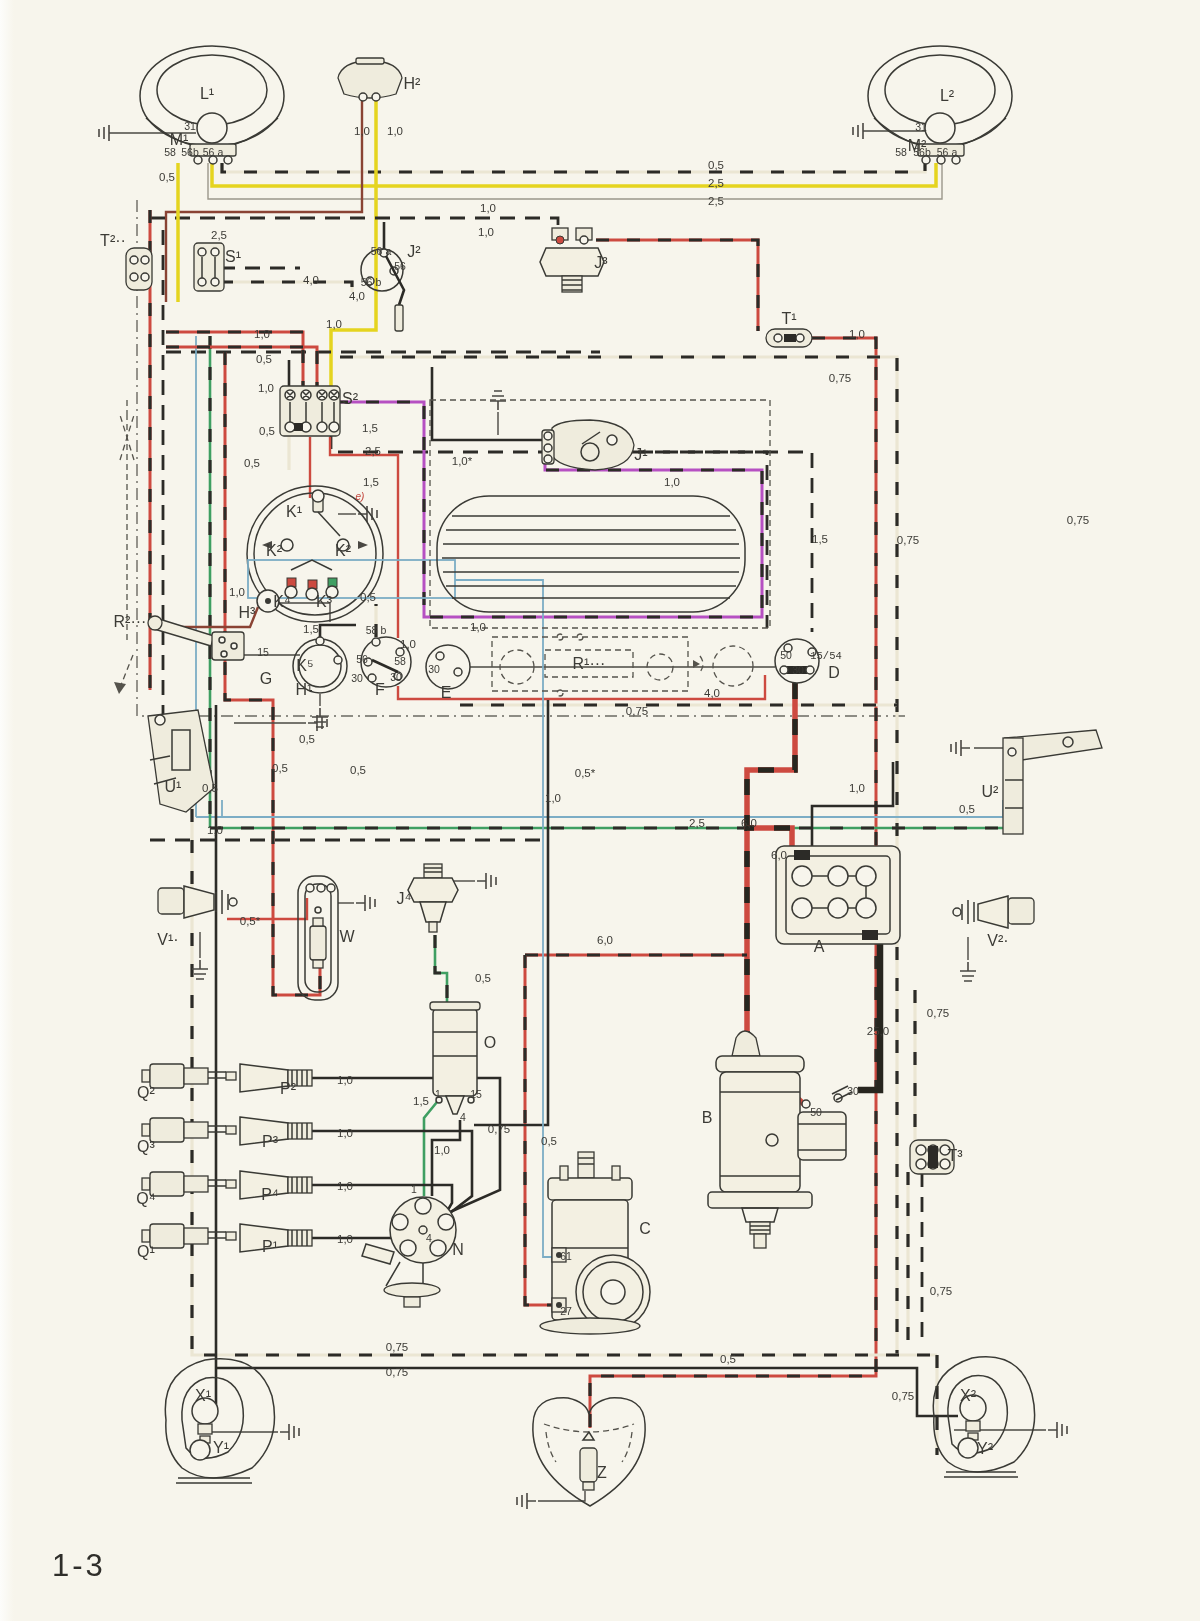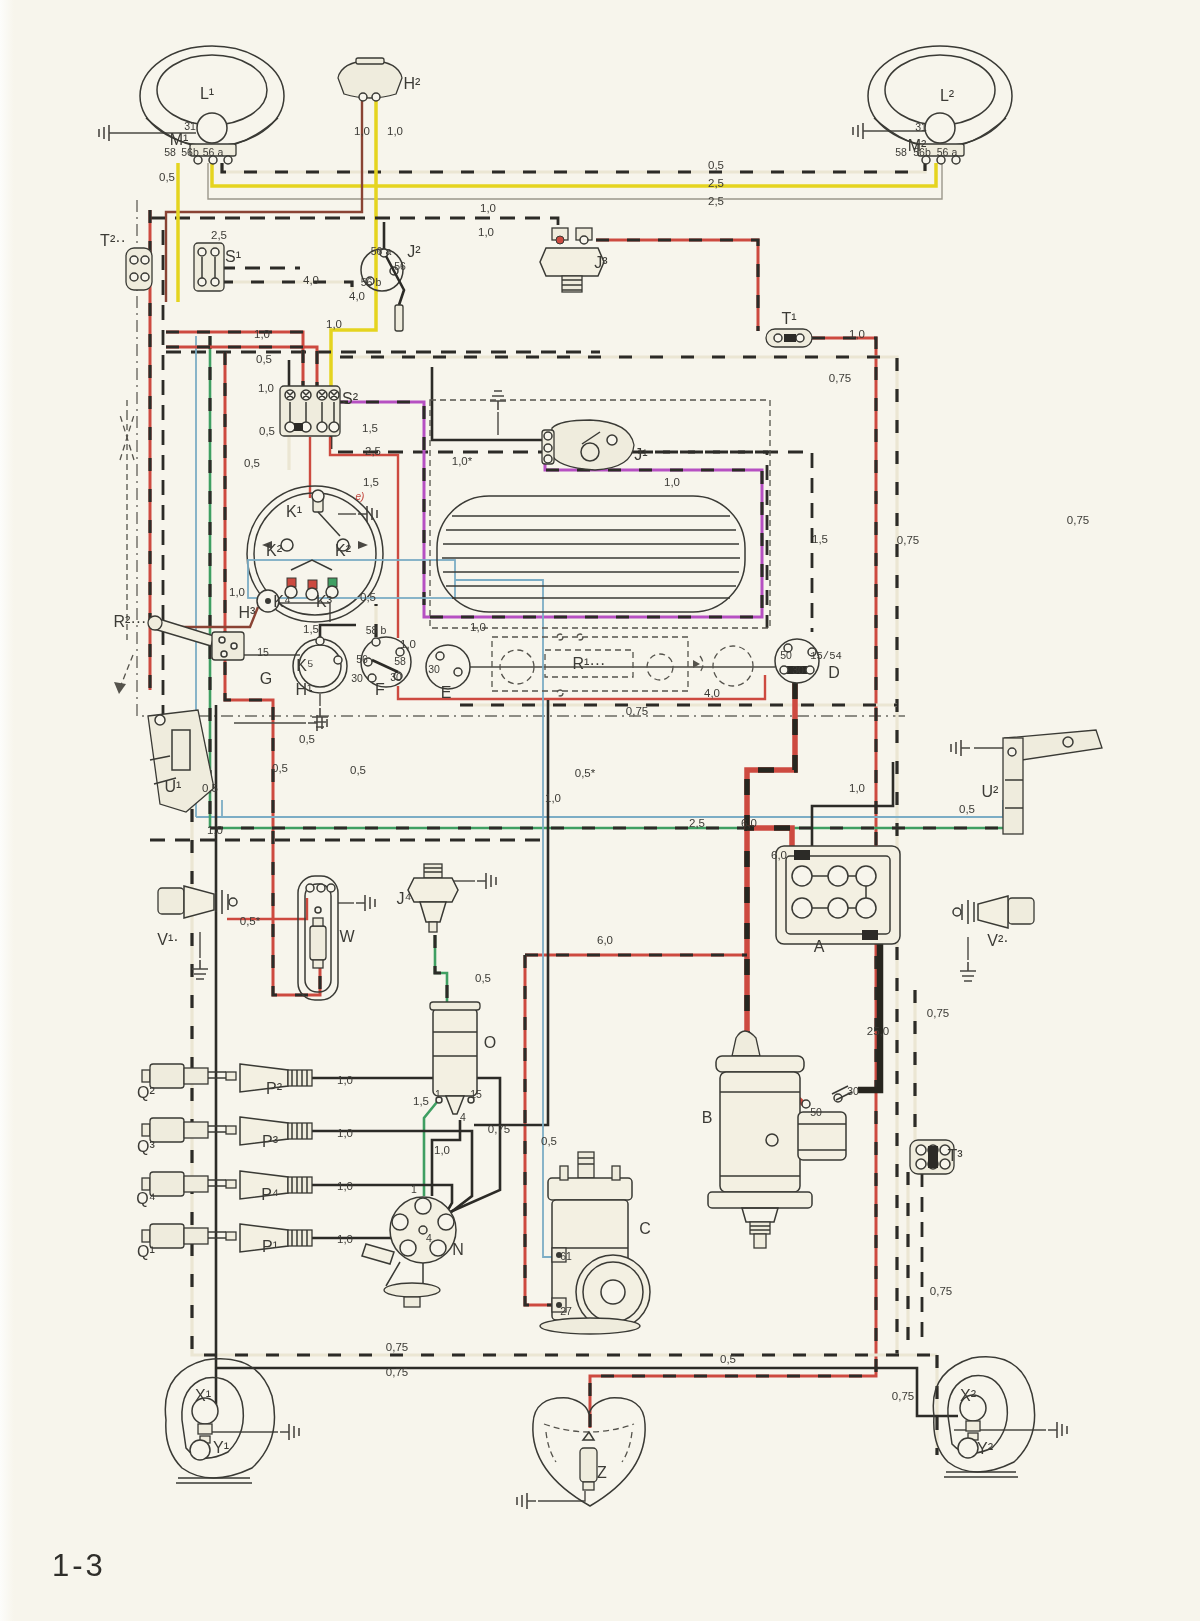--- a/index.html
+++ b/index.html
@@ -640,21 +640,21 @@
     <span class="lbl-comp" style="left: 404px; top: 899px;">J⁴</span>
     <span class="lbl-comp" style="left: 819px; top: 947px;">A</span>
     <span class="lbl-comp" style="left: 707px; top: 1118px;">B</span>
     <span class="lbl-comp" style="left: 645px; top: 1229px;">C</span>
     <span class="lbl-comp" style="left: 458px; top: 1250px;">N</span>
     <span class="lbl-comp" style="left: 490px; top: 1043px;">O</span>
     <span class="lbl-comp" style="left: 146px; top: 1093px;">Q²</span>
     <span class="lbl-comp" style="left: 146px; top: 1147px;">Q³</span>
     <span class="lbl-comp" style="left: 146px; top: 1199px;">Q⁴</span>
     <span class="lbl-comp" style="left: 146px; top: 1252px;">Q¹</span>
-    <span class="lbl-comp" style="left: 274px; top: 1089px;">P²</span>
+    <span class="lbl-comp" style="left: 288px; top: 1089px;">P²</span>
     <span class="lbl-comp" style="left: 270px; top: 1142px;">P³</span>
     <span class="lbl-comp" style="left: 270px; top: 1195px;">P⁴</span>
     <span class="lbl-comp" style="left: 270px; top: 1247px;">P¹</span>
     <span class="lbl-comp" style="left: 955px; top: 1156px;">T³</span>
     <span class="lbl-comp" style="left: 203px; top: 1396px;">X¹</span>
     <span class="lbl-comp" style="left: 221px; top: 1448px;">Y¹</span>
     <span class="lbl-comp" style="left: 968px; top: 1396px;">X²</span>
     <span class="lbl-comp" style="left: 985px; top: 1449px;">Y²</span>
     <span class="lbl-comp" style="left: 602px; top: 1473px;">Z</span>
     <span class="lbl-term" style="left: 190px; top: 126px;">31</span>

